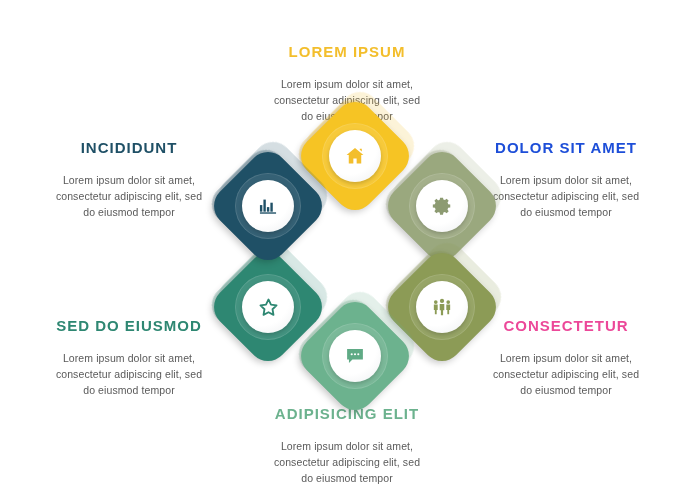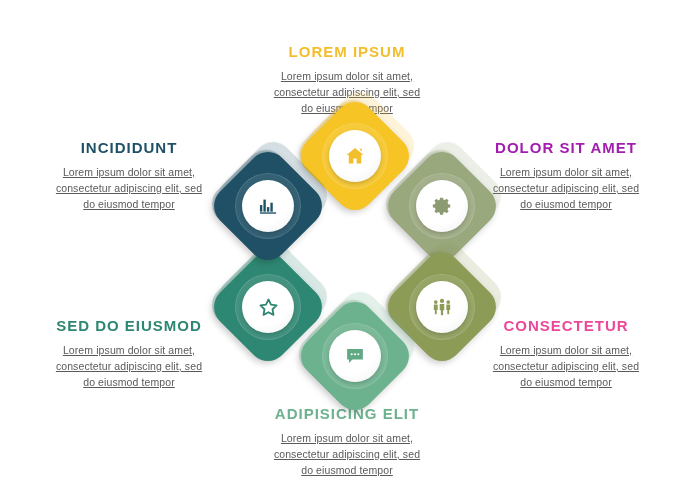--- a/index.html
+++ b/index.html
@@ -12,23 +12,22 @@
   }
   #stage{position:absolute;inset:0;}
 
   
   .block{position:absolute;width:230px;}
   .block .title{
     font-size:15px;font-weight:bold;letter-spacing:1.0px;
     margin:12px 0 7px 0;line-height:1.1;
   }
   .block .body{
-    font-size:10.5px;color:#5a5a5a;line-height:1.55;margin:7px;
+    font-size:10.5px;color:#5a5a5a;line-height:1.55;margin:15px;
     letter-spacing:.1px;
-    text-decoration:underline;
   }
   .t-center{text-align:center;}
 
   
   #b-top   {left:232px;top:32px;}
   #b-tr    {left:452px;top:128px;width:228px;}
   #b-br    {left:452px;top:306px;width:228px;}
   #b-bot   {left:232px;top:394px;}
   #b-bl    {left:15px;top:306px;width:228px;}
   #b-tl    {left:15px;top:128px;width:228px;}
@@ -82,21 +81,21 @@
   <div class="block t-center" id="b-top">
     <p class="title" style="color:#F3BE2C">LOREM IPSUM</p>
     <p class="body">
       <span>Lorem ipsum dolor sit amet,</span><br>
       <span>consectetur adipiscing elit, sed</span><br>
       <span>do eiusmod tempor</span>
     </p>
   </div>
 
   <div class="block t-center" id="b-tr">
-    <p class="title" style="color:#a21caf">DOLOR SIT AMET</p>
+    <p class="title" style="color:#1d4ed8">DOLOR SIT AMET</p>
     <p class="body">
       <span>Lorem ipsum dolor sit amet,</span><br>
       <span>consectetur adipiscing elit, sed</span><br>
       <span>do eiusmod tempor</span>
     </p>
   </div>
 
   <div class="block t-center" id="b-br">
     <p class="title" style="color:#ec4899">CONSECTETUR</p>
     <p class="body">

